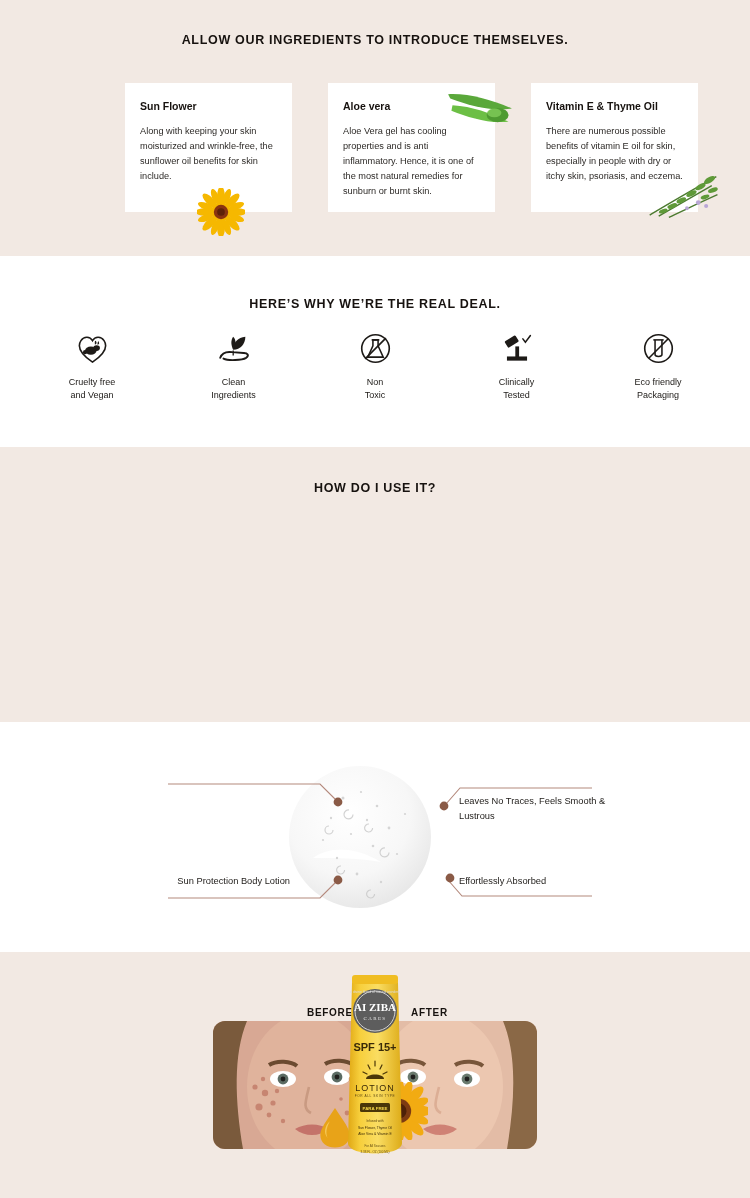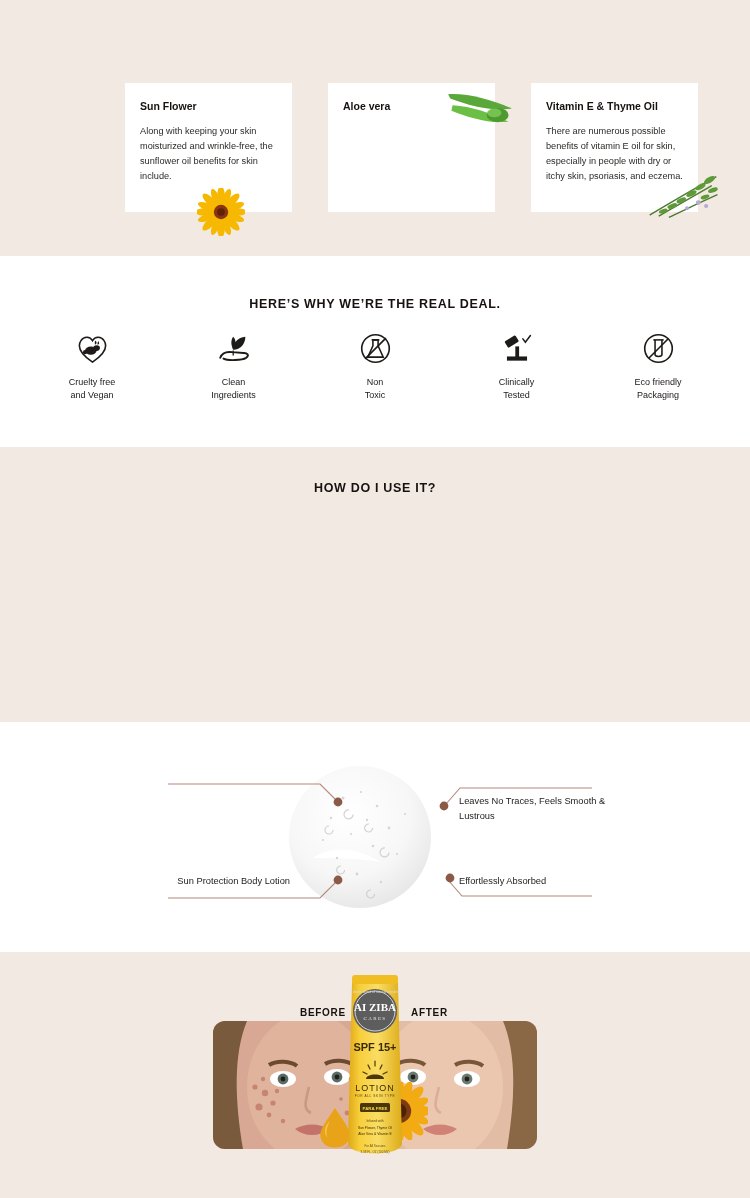--- a/index.html
+++ b/index.html
@@ -97,38 +97,39 @@
   #dl-tr { left:459px; top:794px; width:150px; }
   #dl-bl { left:155px; top:874px; width:135px; text-align:right; }
   #dl-br { left:459px; top:874px; width:150px; }
 
   
   #sec-beforeafter { height:246px; position:relative; }
   .ba-tag {
     position:absolute; top:1007px;
     font-size:10px; font-weight:bold; letter-spacing:.07em; color:#17120f;
   }
-  #ba-before { left:300px; }
+  #ba-before { left:307px; }
   #ba-after  { left:411px; }
   .ba-photo {
     position:absolute; top:1021px; left:213px;
     width:324px; height:128px;
     border-radius:12px; overflow:hidden;
   }
   .ba-half { position:absolute; top:0; height:100%; width:50%; }
   .ba-left { left:0; }
   .ba-right { right:0; }
   .tube { position:absolute; left:344px; top:967px; width:62px; height:198px; }
   .sunflower-lg { position:absolute; left:370px; top:1082px; width:58px; height:58px; }
   .oil-drop { position:absolute; left:313px; top:1105px; width:44px; height:44px; }
 </style>
 </head>
 <body>
 
 <section id="sec-ingredients" class="band-beige">
+  <h2 class="sec-title">ALLOW OUR INGREDIENTS TO INTRODUCE THEMSELVES.</h2>
 
   <div class="cards">
 
     <div class="card">
       <div class="card-title">Sun Flower</div>
       <div class="card-body">Along with keeping your skin moisturized and wrinkle-free, the sunflower oil benefits for skin include.</div>
       <svg class="deco deco-sunflower" viewBox="0 0 100 100">
         <g fill="#f6b800">
           <circle cx="50" cy="50" r="20"></circle>
           <g>
@@ -150,20 +151,21 @@
             <ellipse cx="62" cy="82" rx="7" ry="17" transform="rotate(-22 62 82)"></ellipse>
           </g>
           <circle cx="50" cy="50" r="15" fill="#8a3410"></circle>
           <circle cx="50" cy="50" r="8" fill="#5e2208"></circle>
         </g>
       </svg>
     </div>
 
     <div class="card">
       <div class="card-title">Aloe vera</div>
+      <div class="card-body">Aloe Vera gel has cooling properties and is anti inflammatory. Hence, it is one of the most natural remedies for sunburn or burnt skin.</div>
       <svg class="deco deco-aloe" viewBox="0 0 120 70">
         <path d="M2 8 C40 6 80 18 118 34 C82 40 44 30 6 16 Z" fill="#5aa83a"></path>
         <path d="M10 28 C46 30 78 42 112 58 C74 62 40 50 8 38 Z" fill="#6cbf45"></path>
         <ellipse cx="92" cy="46" rx="20" ry="13" fill="#4e9a31"></ellipse>
         <ellipse cx="86" cy="42" rx="13" ry="8" fill="#84cf5c" opacity=".75"></ellipse>
       </svg>
     </div>
 
     <div class="card">
       <div class="card-title">Vitamin E &amp; Thyme Oil</div>

